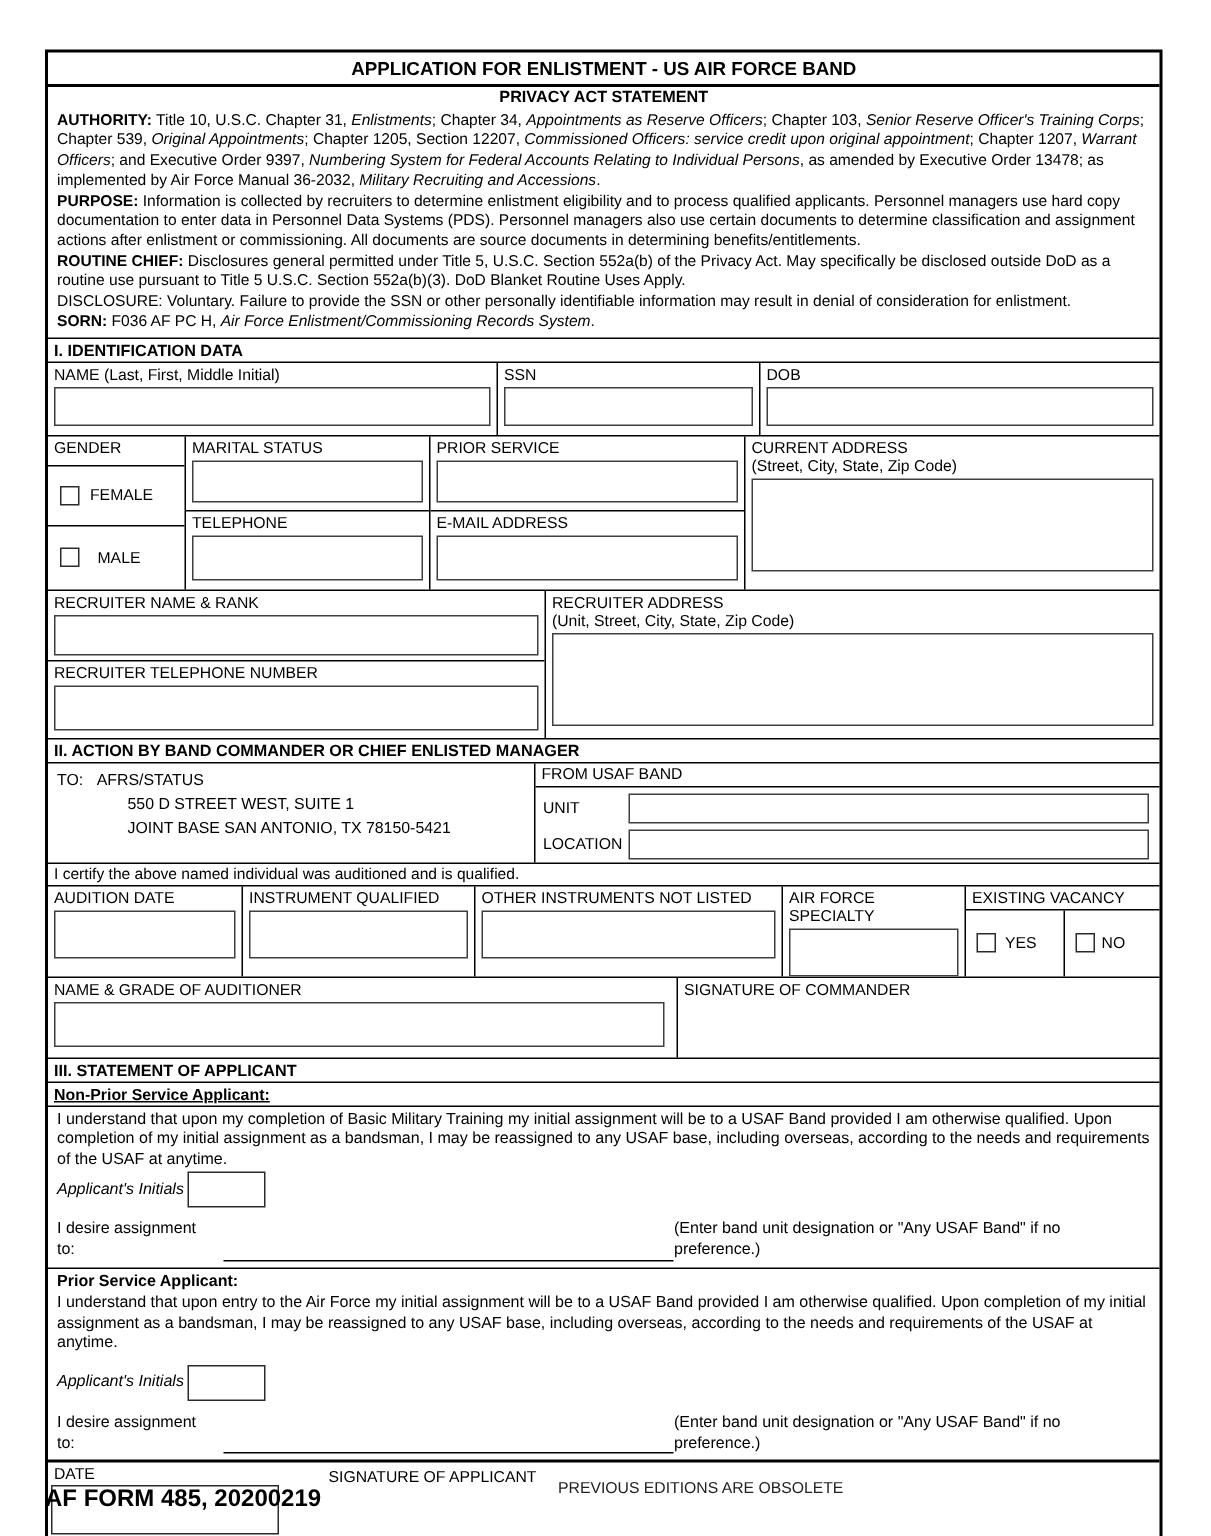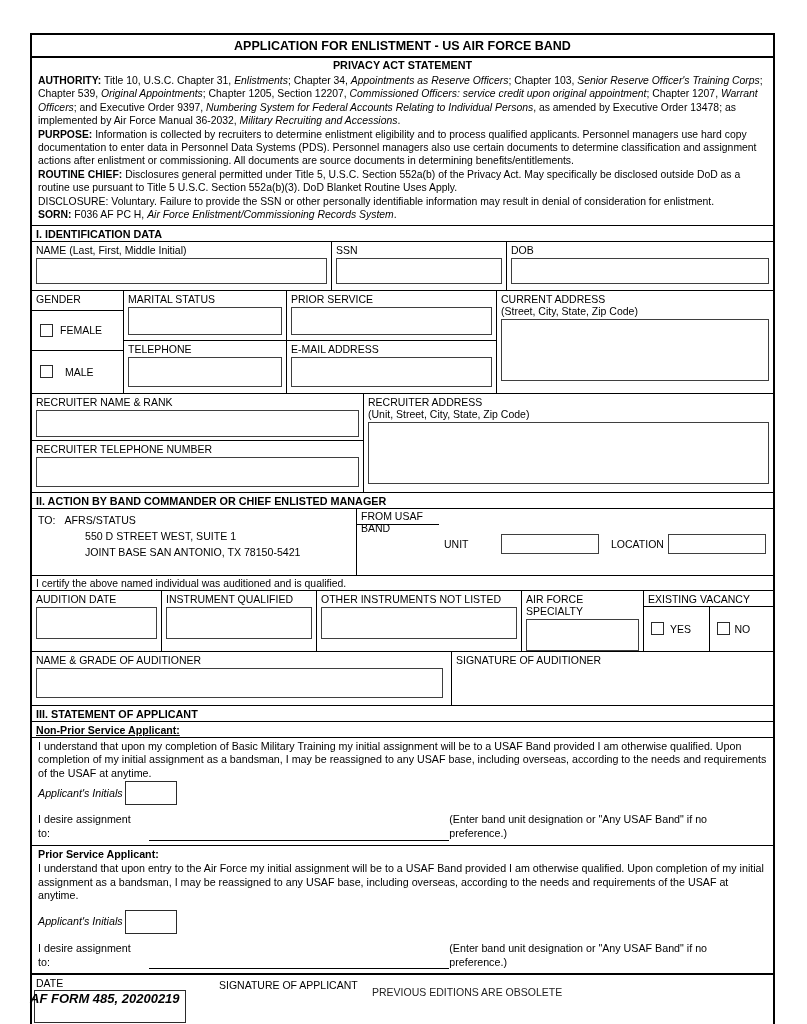--- a/index.html
+++ b/index.html
@@ -76,28 +76,28 @@
   .prior-head { font-weight:bold; font-size:10.7px; margin-bottom:1px; }
   
   .rowG { height:53px; position:relative; border-bottom:none; display:block; }
   .sig-label { position:absolute; left:183px; top:2px; }
   input.date-box {
     position:absolute; left:2px; top:15px; width:152px; height:33px;
     border:1.5px solid #2b2b2b; font:10.5px "Liberation Sans", sans-serif;
     padding:0 3px; outline:none; background:#fff;
   }
   
-  .footer-num { position:absolute; left:30px; top:991px; font-weight:bold; font-size:13px;font-style:italic; }
+  .footer-num { position:absolute; left:30px; top:991px; font-weight:bold; font-size:16px; }
   .footer-obsolete { position:absolute; left:372px; top:986px; font-size:10.5px; color:#222; }
   
   .to-cell { width:325px; padding:3px 0 0; font-size:10.6px; line-height:16px; }
   .to-line { padding-left:6px; }
   .to-name { margin-left:9px; }
   .to-addr { padding-left:53px; }
-  .from-cell { flex:1; display:flex; flex-direction:row; }
+  .from-cell { flex:1; display:flex; flex-direction:column; }
   .from-head { font-size:10.5px; padding:1px 4px; border-bottom:1px solid #000; height:16px; }
   .kv-row { display:flex; align-items:center; margin-top:4px; }
   .kv-label { width:62px; font-size:10.5px; padding-left:5px; flex:none; }
   .kv-row input.fbox { flex:1; height:20px; margin:0 7px 0 0; }
   
   .rowE .fbox { height:32px; }
   .vac-col { flex:1; display:flex; flex-direction:column; }
   .vac-head { border-bottom:1px solid #000; height:16px; }
   .vac-opts { flex:1; display:flex; }
   .vac-yes { flex:1.05; border-right:1px solid #000; display:flex; align-items:center; gap:6px; padding-left:7px; font-size:10.5px; }
@@ -249,21 +249,21 @@
       </div>
     </div>
   </div>
 
   <div class="row rowF">
     <div class="cell" style="width:420px;">
       <div class="lbl">NAME &amp; GRADE OF AUDITIONER</div>
       <input class="fbox" type="text" style="height: 30px; width: calc(100% - 12px);" value="">
     </div>
     <div class="cell" style="flex:1;">
-      <div class="lbl">SIGNATURE OF AUDITIONER</div>
+      <div class="lbl">SIGNATURE OF COMMANDER</div>
     </div>
   </div>
 
   <div class="sec-head">III. STATEMENT OF APPLICANT</div>
 
   <div class="stmt-subhead">
     <span style="text-decoration:underline;">Non-Prior Service Applicant:</span>
   </div>
 
   <div class="stmt-body">

